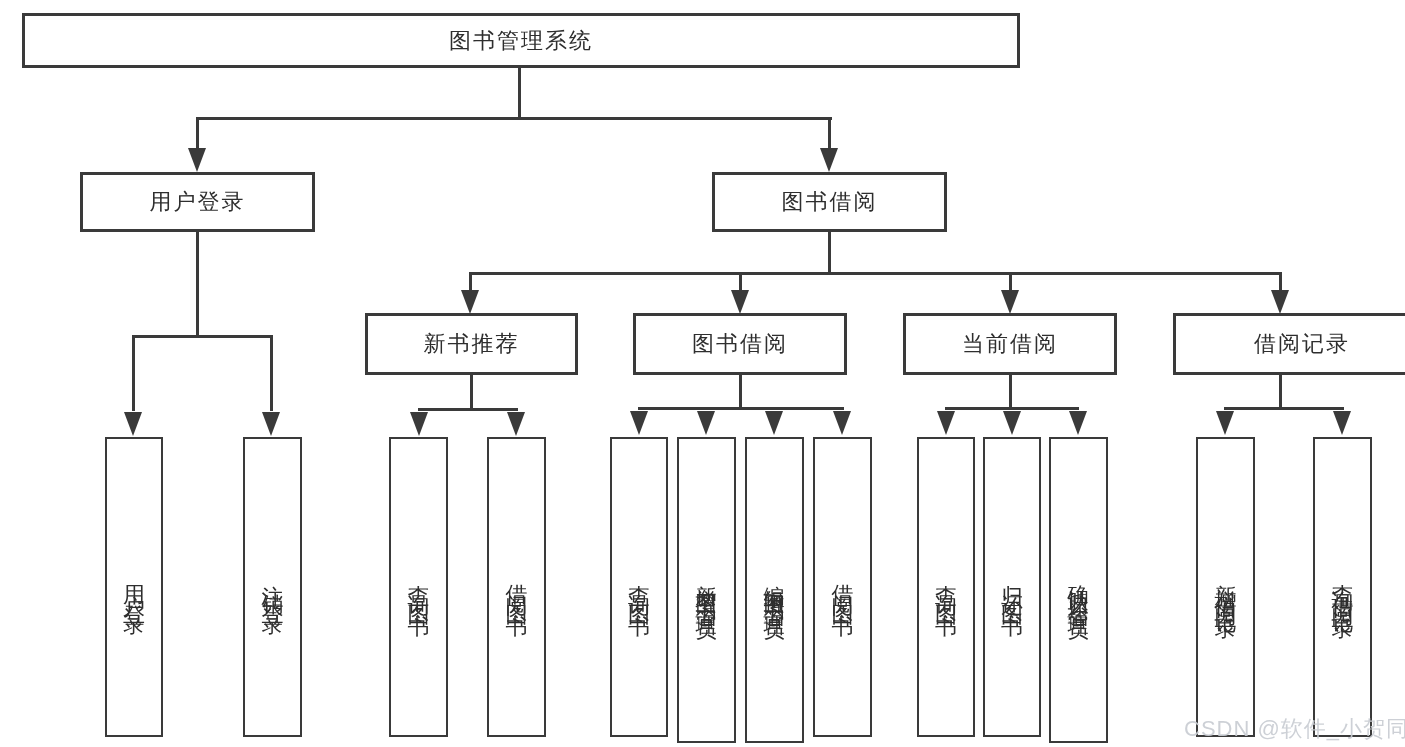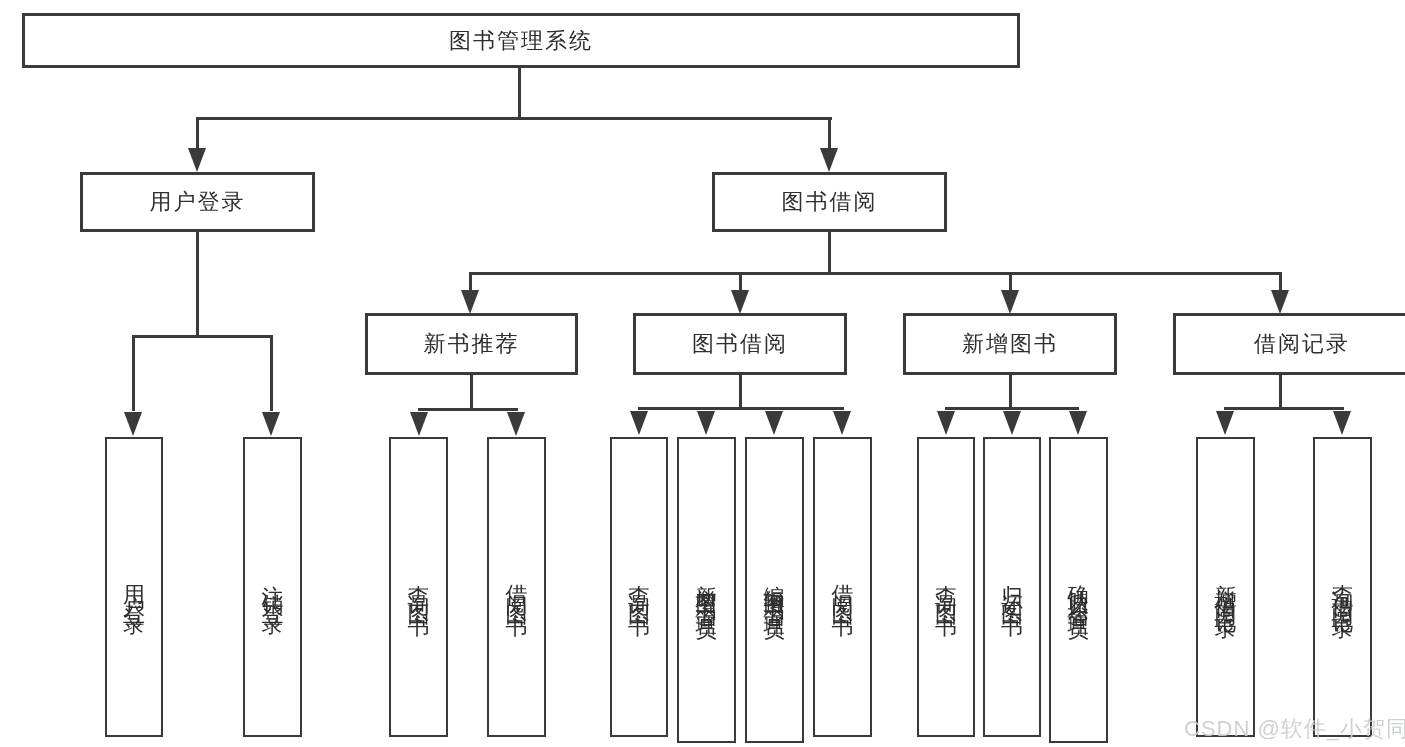--- a/index.html
+++ b/index.html
@@ -83,21 +83,21 @@
   <div class="arrow" style="left:1001px;top:290px;"></div>
   <div class="arrow" style="left:1271px;top:290px;"></div>
 
   <div class="box hbox" style="left:633px;top:313px;width:214px;height:62px;">
     <span>图书借阅</span>
   </div>
   <div class="box hbox" style="left:365px;top:313px;width:213px;height:62px;">
     <span>新书推荐</span>
   </div>
   <div class="box hbox" style="left:903px;top:313px;width:214px;height:62px;">
-    <span>新增图书</span>
+    <span>当前借阅</span>
   </div>
   <div class="box hbox" style="left:1173px;top:313px;width:258px;height:62px;">
     <span>借阅记录</span>
   </div>
 
   <div class="line" style="left:470px;top:375px;width:3px;height:33px;"></div>
   <div class="line" style="left:418px;top:408px;width:100px;height:3px;"></div>
   <div class="arrow" style="left:410px;top:412px;"></div>
   <div class="arrow" style="left:507px;top:412px;"></div>
 

